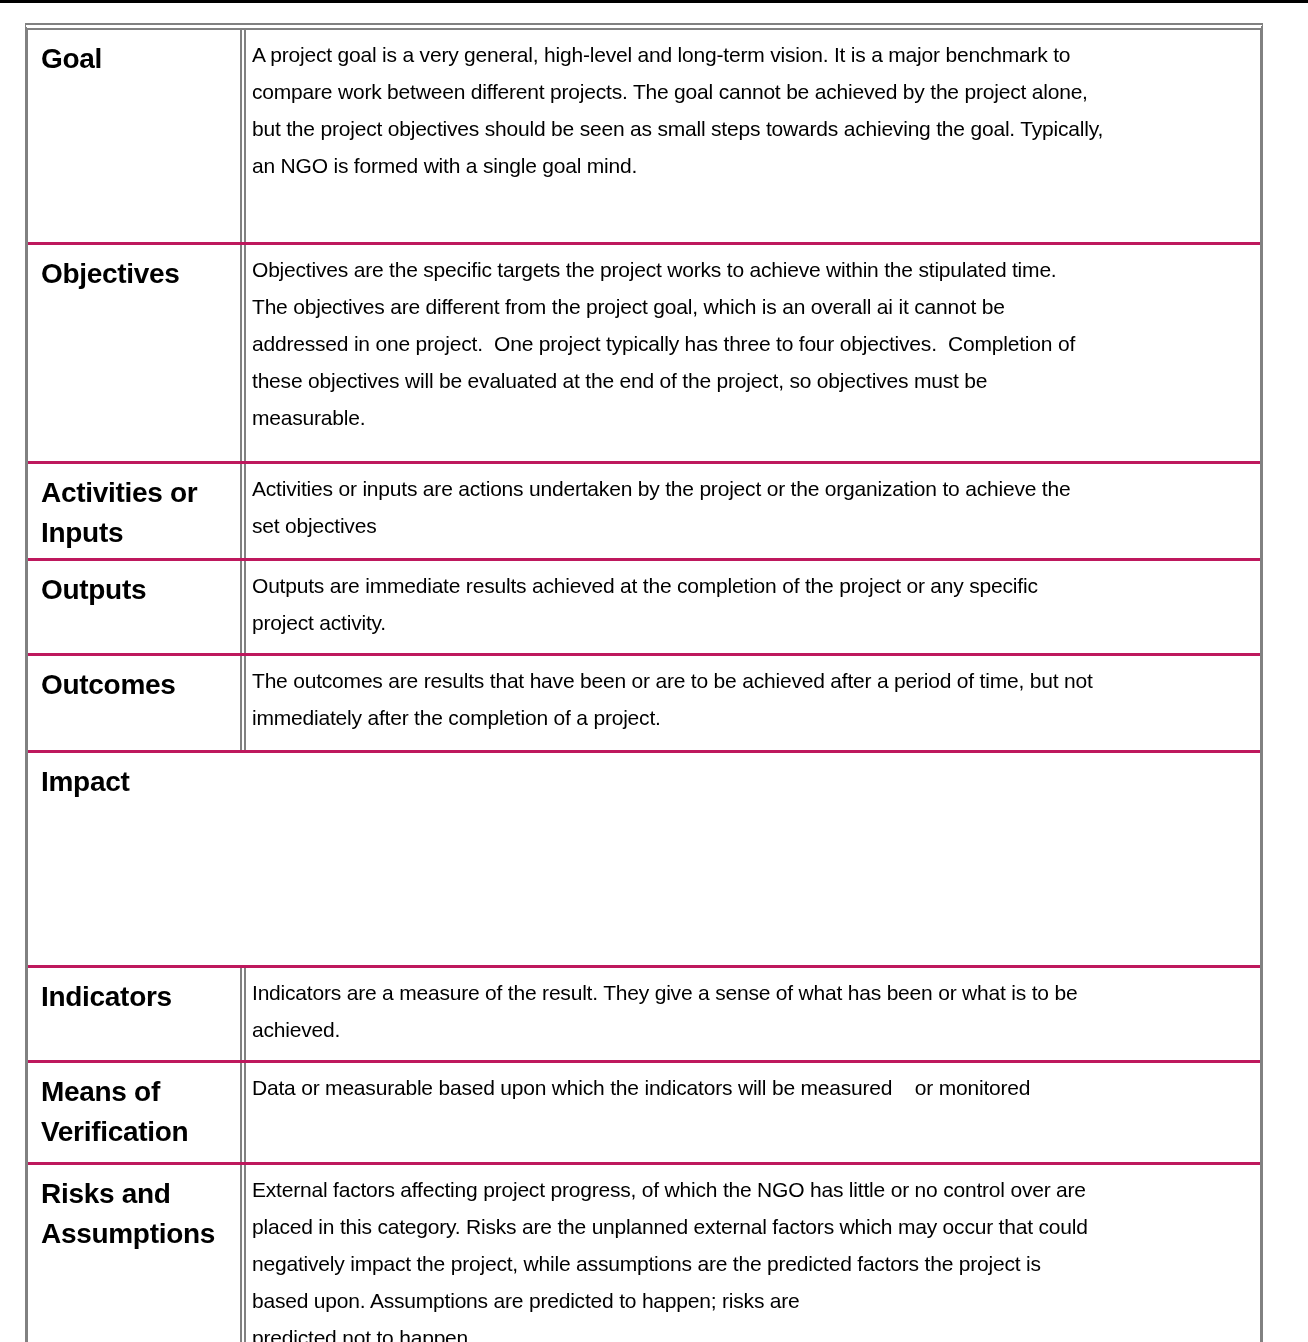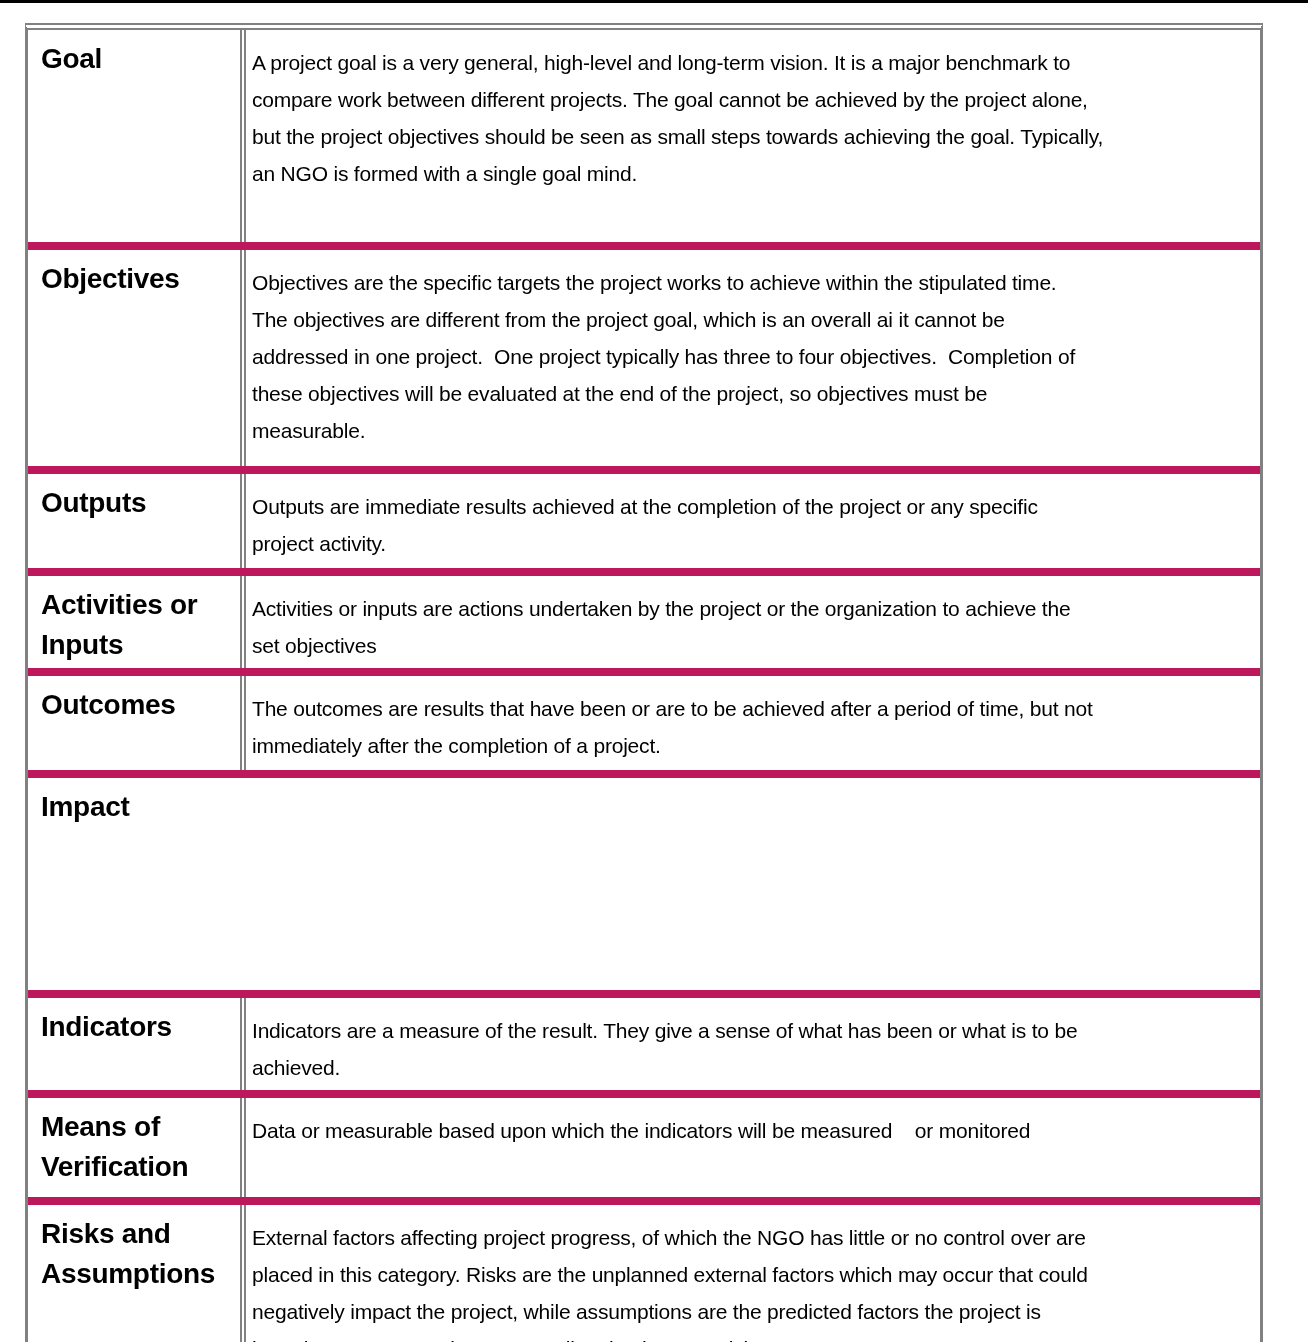--- a/index.html
+++ b/index.html
@@ -24,39 +24,39 @@
     margin: 20px 0 0 25px;
     width: 1238px;
     border-top: 7px double #818181;
     border-bottom: 7px double #818181;
     border-left: 3px solid #818181;
     border-right: 3px solid #818181;
     background: #ffffff;
   }
   .row {
     display: flex;
-    border-bottom: 8px solid #be185d;
+    border-bottom: 3px solid #be185d;
   }
   .row:last-child { border-bottom: none; }
   .term {
     box-sizing: border-box;
     flex: 0 0 212px;
     width: 212px;
     padding: 9px 4px 0 13px;
     font-weight: bold;
     font-size: 28px;
     line-height: 40px;
     letter-spacing: -0.3px;
     white-space: pre-wrap;
   }
   .def {
     box-sizing: border-box;
     flex: 1;
     border-left: 6px double #818181;
-    padding: 14px 6px 0 6px;
+    padding: 6px 6px 0 6px;
     font-size: 21px;
     line-height: 37px;
     letter-spacing: -0.2px;
     white-space: pre-wrap;
   }
   
   .row:nth-child(1)  { min-height: 212px; }
   .row:nth-child(2)  { min-height: 216px; }
   .row:nth-child(3)  { min-height: 94px; }
   .row:nth-child(4)  { min-height: 92px; }
@@ -85,30 +85,30 @@
   <div class="row">
     <div class="term"><span>Objectives</span></div>
     <div class="def"><span>Objectives are the specific targets the project works to achieve within the stipulated time.
 The objectives are different from the project goal, which is an overall ai it cannot be
 addressed in one project.  One project typically has three to four objectives.  Completion of
 these objectives will be evaluated at the end of the project, so objectives must be
 measurable.</span></div>
   </div>
 
   <div class="row">
-    <div class="term"><span>Outputs</span></div>
-    <div class="def"><span>Outputs are immediate results achieved at the completion of the project or any specific
-project activity.</span></div>
-  </div>
-
-  <div class="row">
     <div class="term"><span>Activities or
 Inputs</span></div>
     <div class="def"><span>Activities or inputs are actions undertaken by the project or the organization to achieve the
 set objectives</span></div>
+  </div>
+
+  <div class="row">
+    <div class="term"><span>Outputs</span></div>
+    <div class="def"><span>Outputs are immediate results achieved at the completion of the project or any specific
+project activity.</span></div>
   </div>
 
   <div class="row">
     <div class="term"><span>Outcomes</span></div>
     <div class="def"><span>The outcomes are results that have been or are to be achieved after a period of time, but not
 immediately after the completion of a project.</span></div>
   </div>
 
   <div class="row">
     <div class="term"><span>Impact</span></div>

